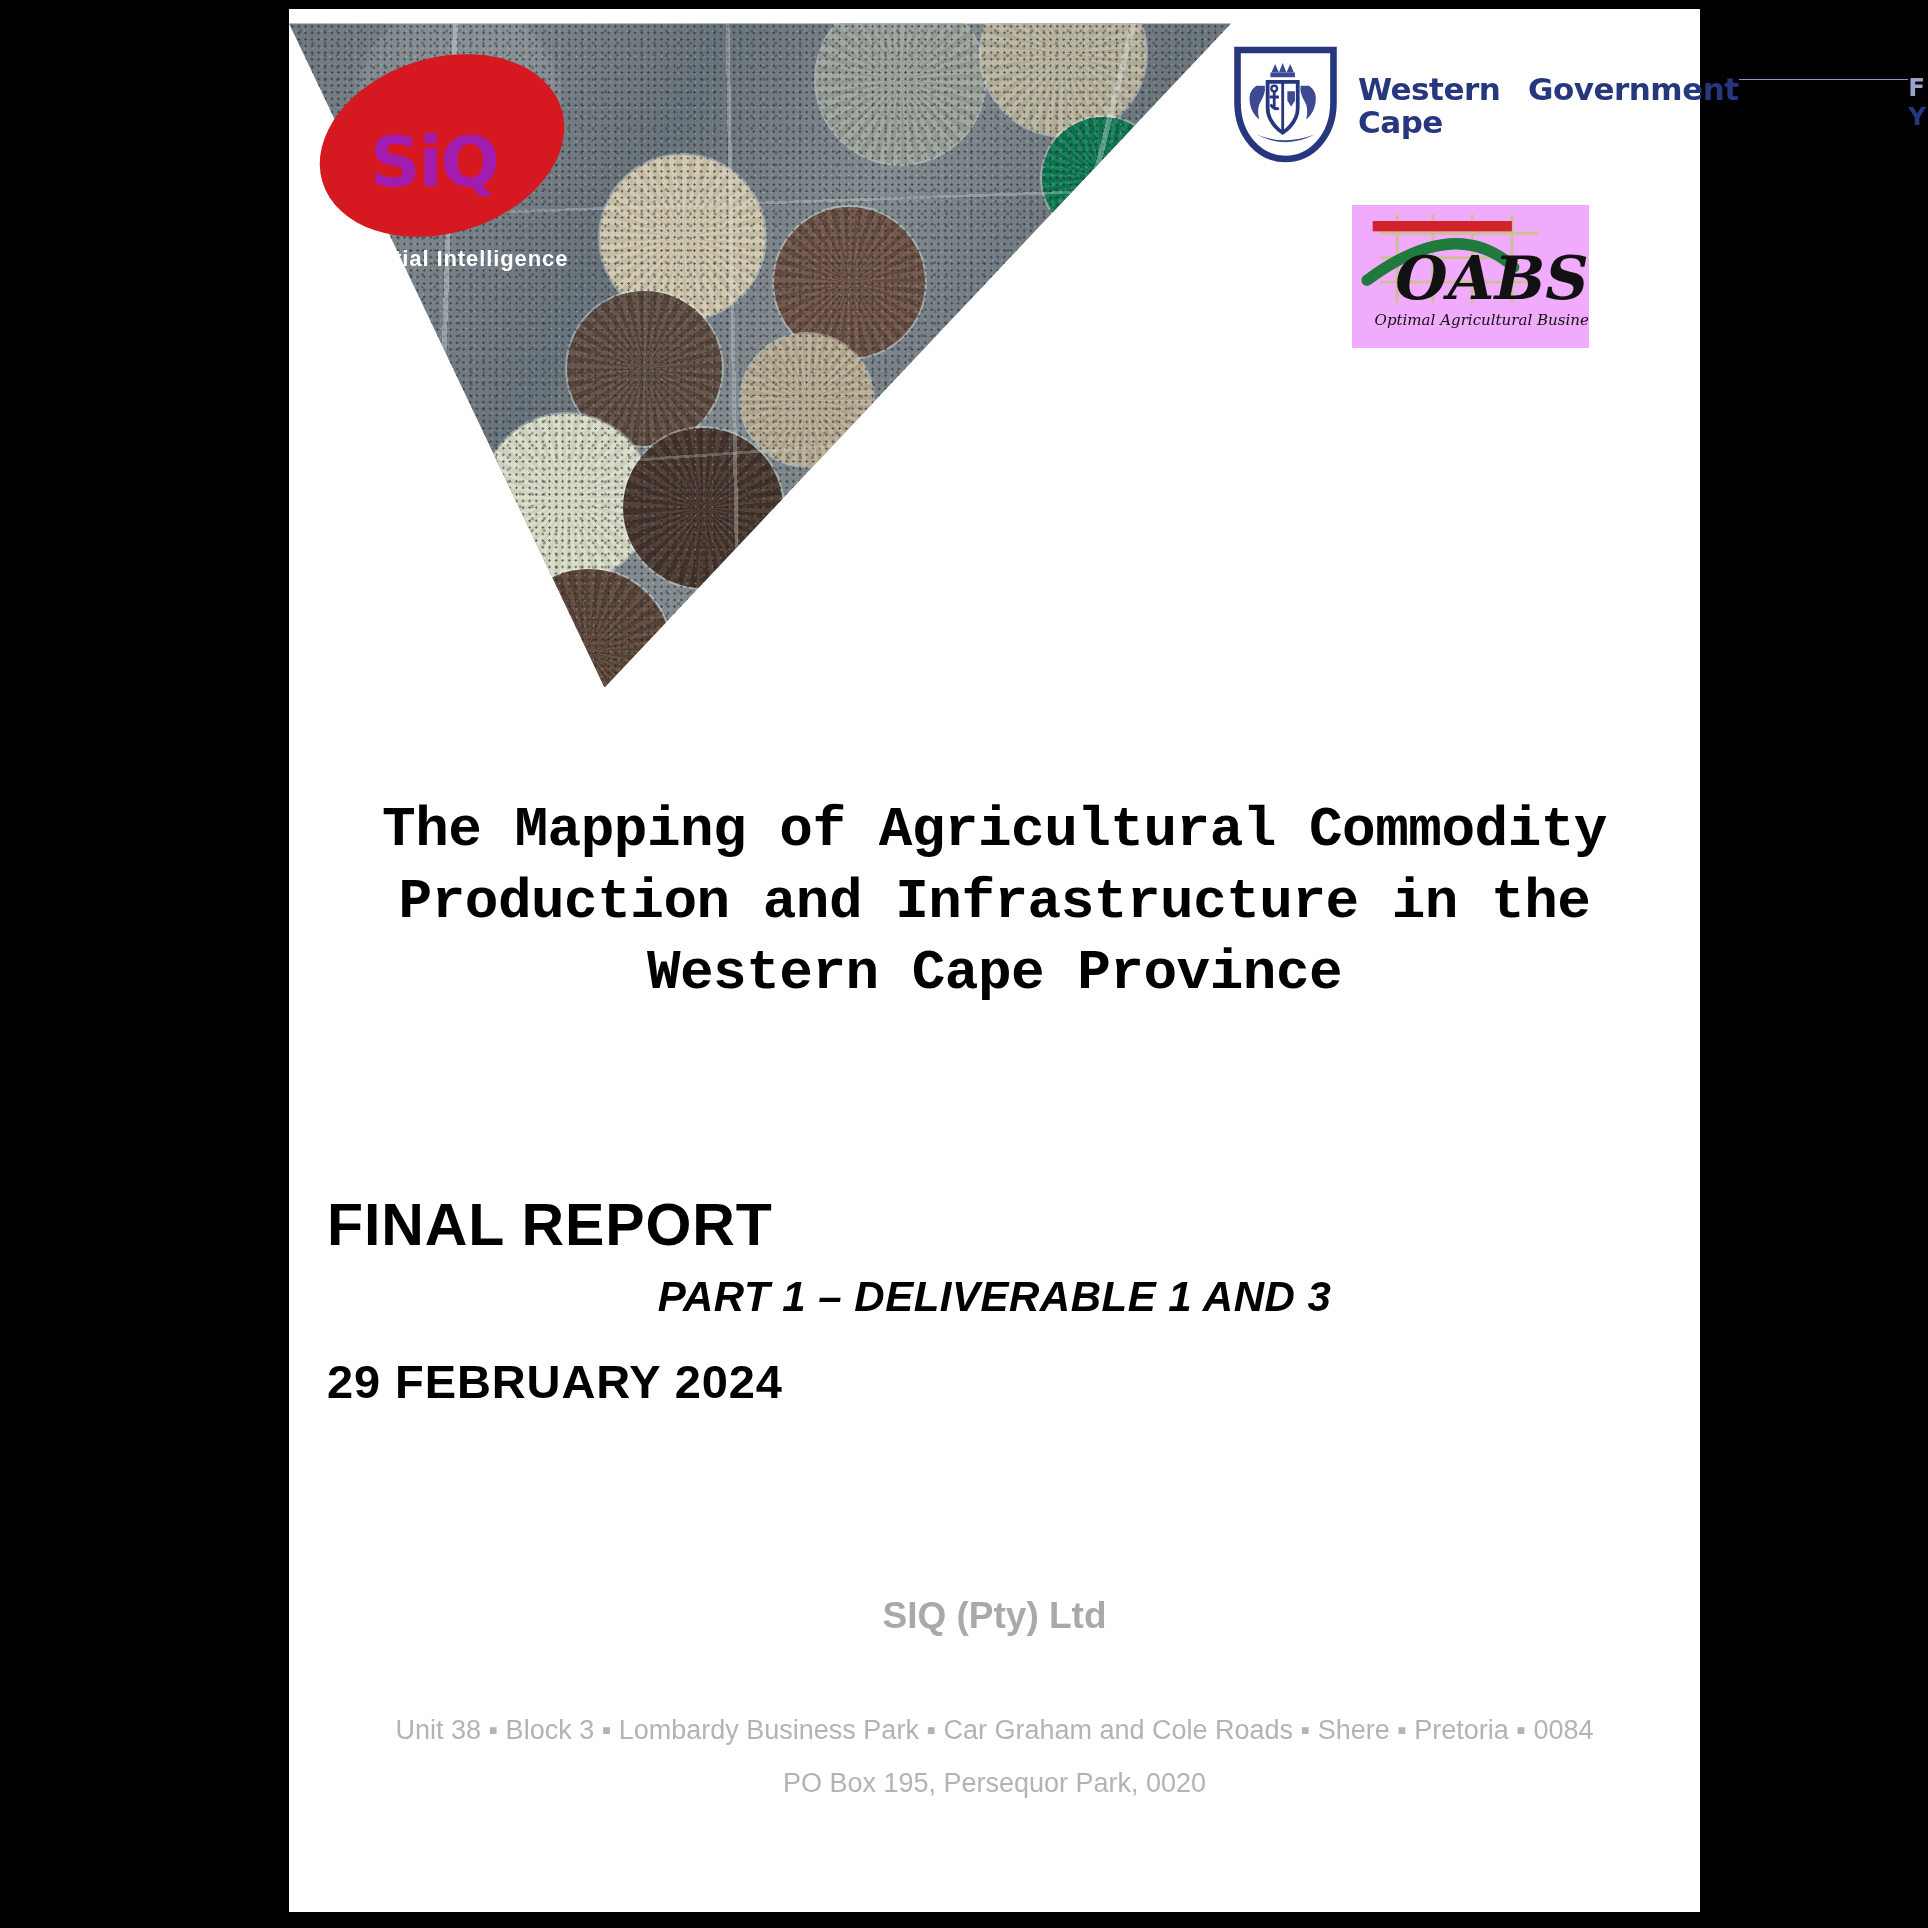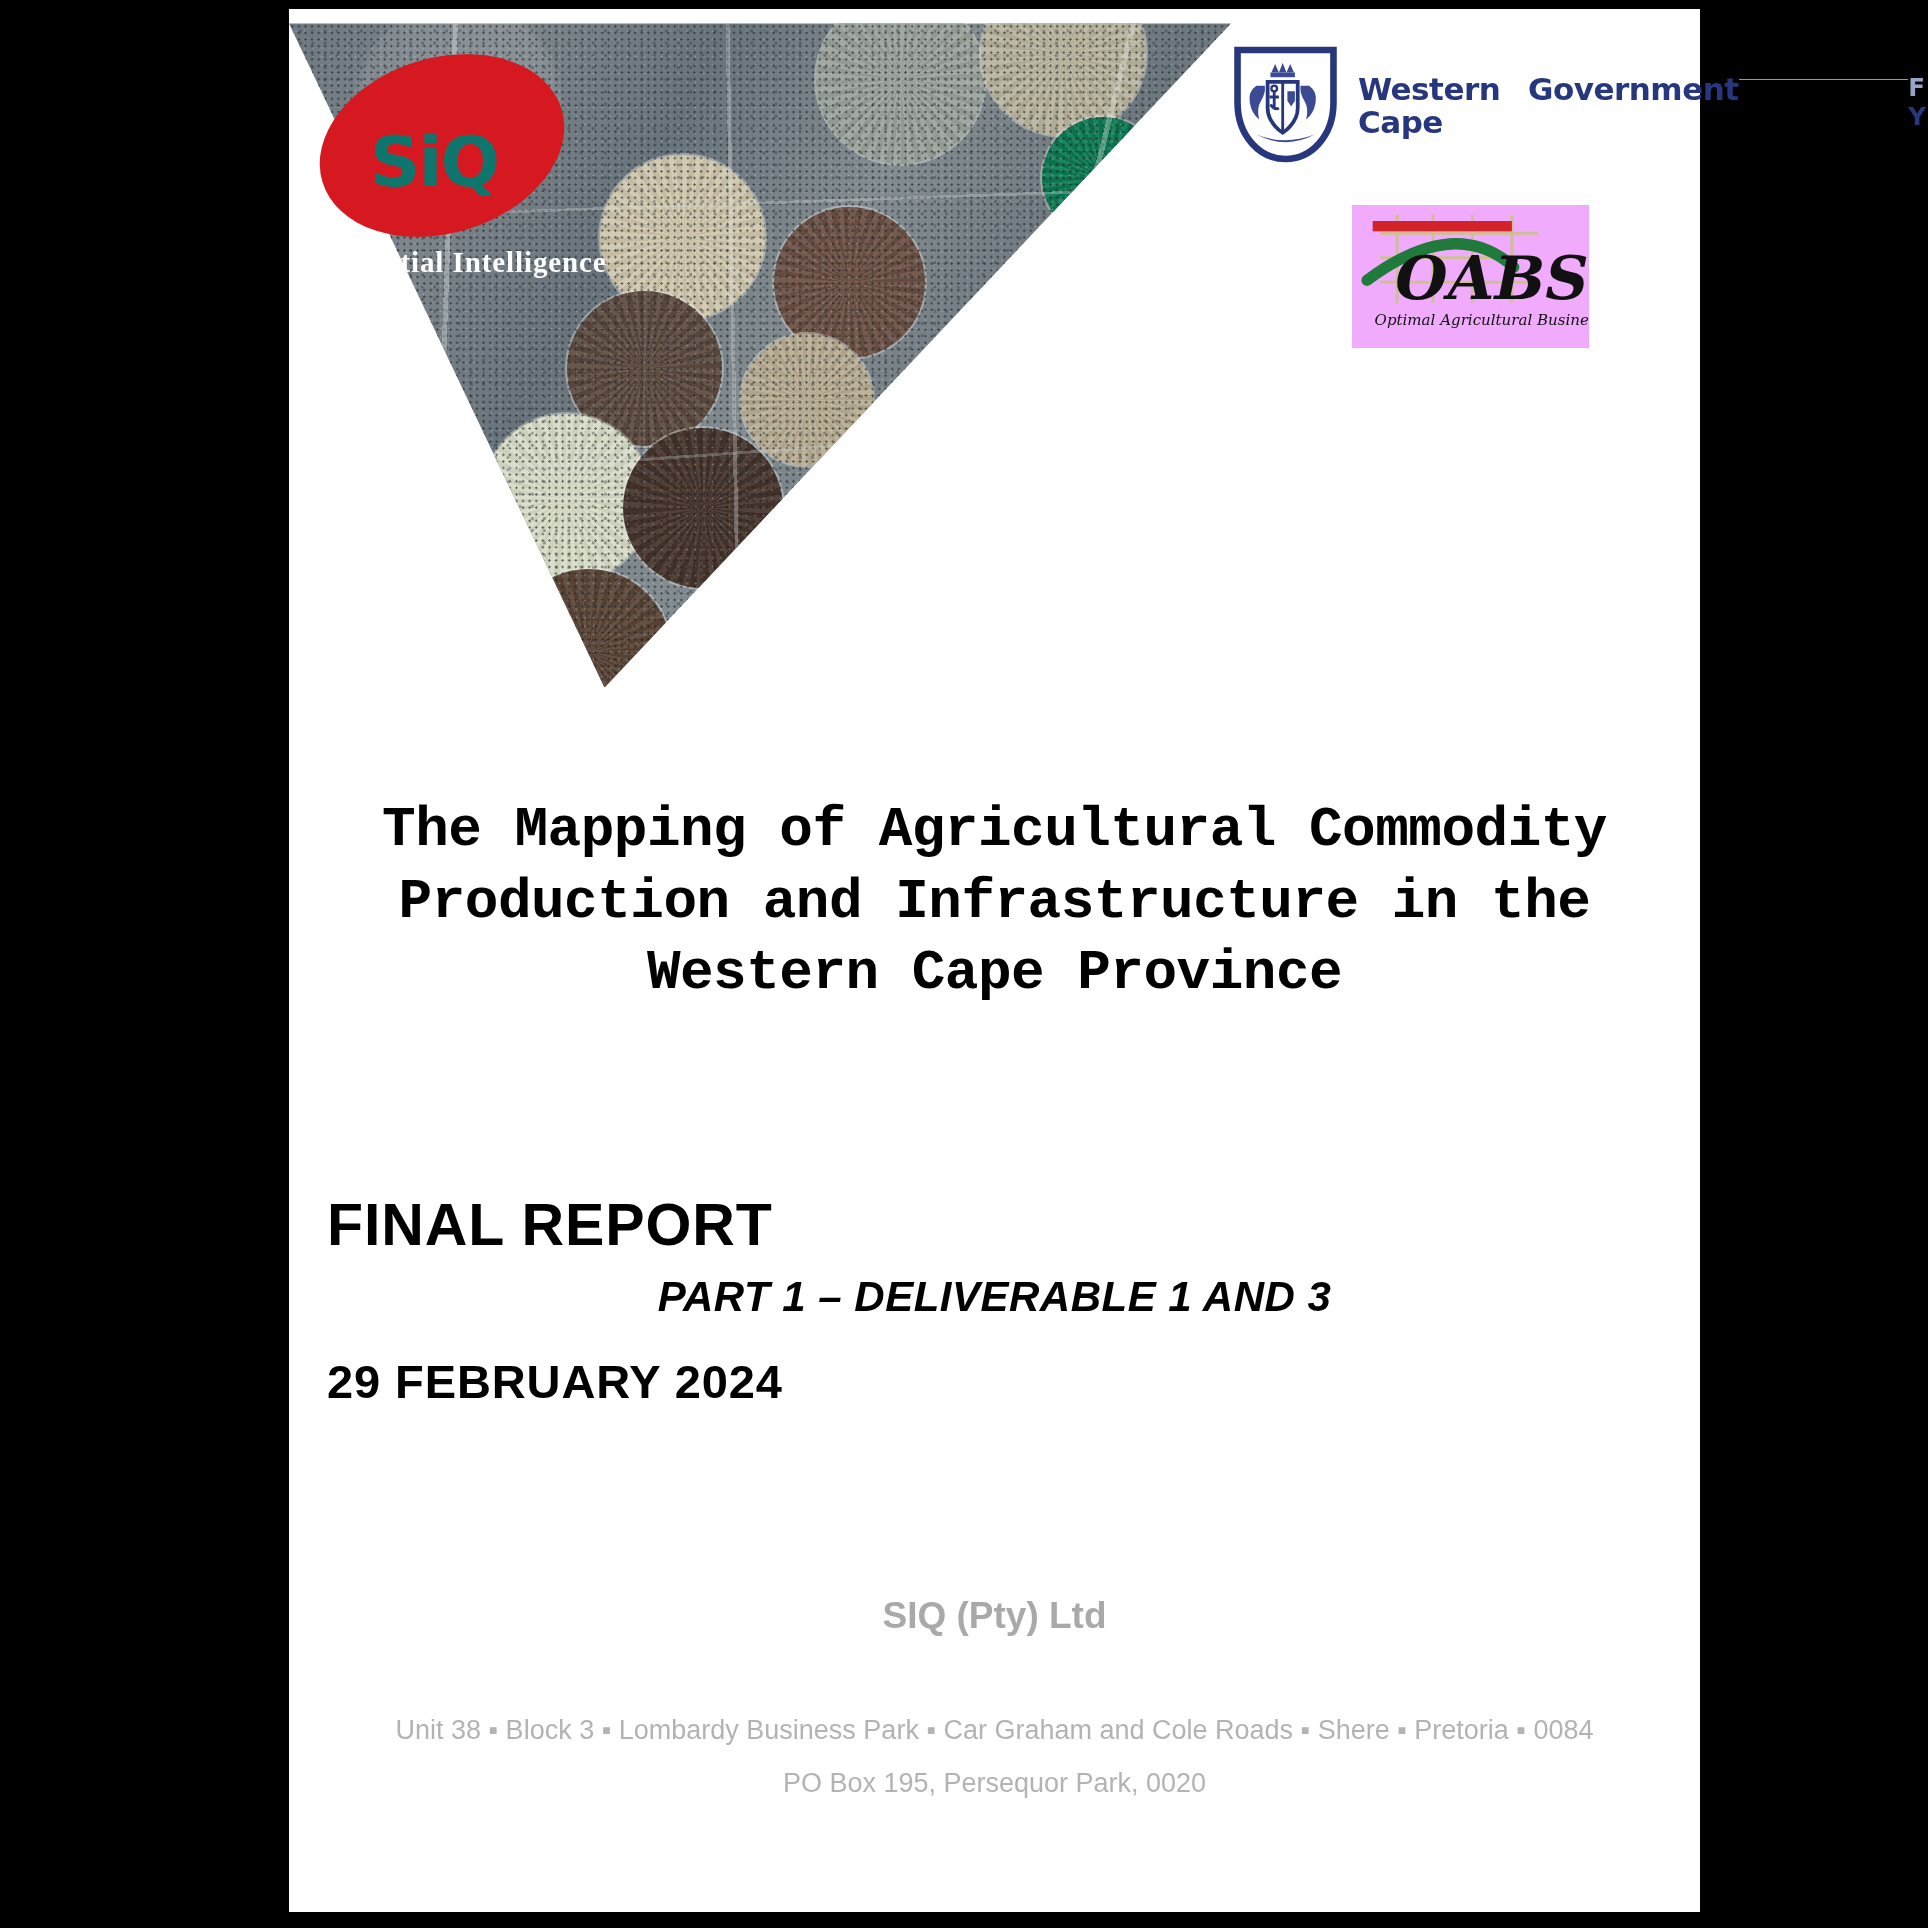--- a/index.html
+++ b/index.html
@@ -97,30 +97,30 @@
     transform: rotate(-17deg);
   }
   #siq-wordmark {
     position: absolute;
     left: 53px;
     top: 90px;
     font-family: "DejaVu Sans", sans-serif;
     font-weight: bold;
     font-size: 70px;
     line-height: 1;
-    color: #0f766e;
+    color: #a21caf;
     letter-spacing: -1.9px;
   }
   #siq-tagline {
     position: absolute;
     left: 34px;
     top: 209px;
-    font-family: Liberation Serif, serif;
-    font-weight: bold;
-    font-size: 29px;
+    font-family: Liberation Sans, sans-serif;
+    font-weight: bold;
+    font-size: 22px;
     letter-spacing: 0.9px;
     color: #ffffff;
   }
 
   
   #wcg-logo {
     position: absolute;
     right: 89px;
     top: 36px;
     width: 381px;

